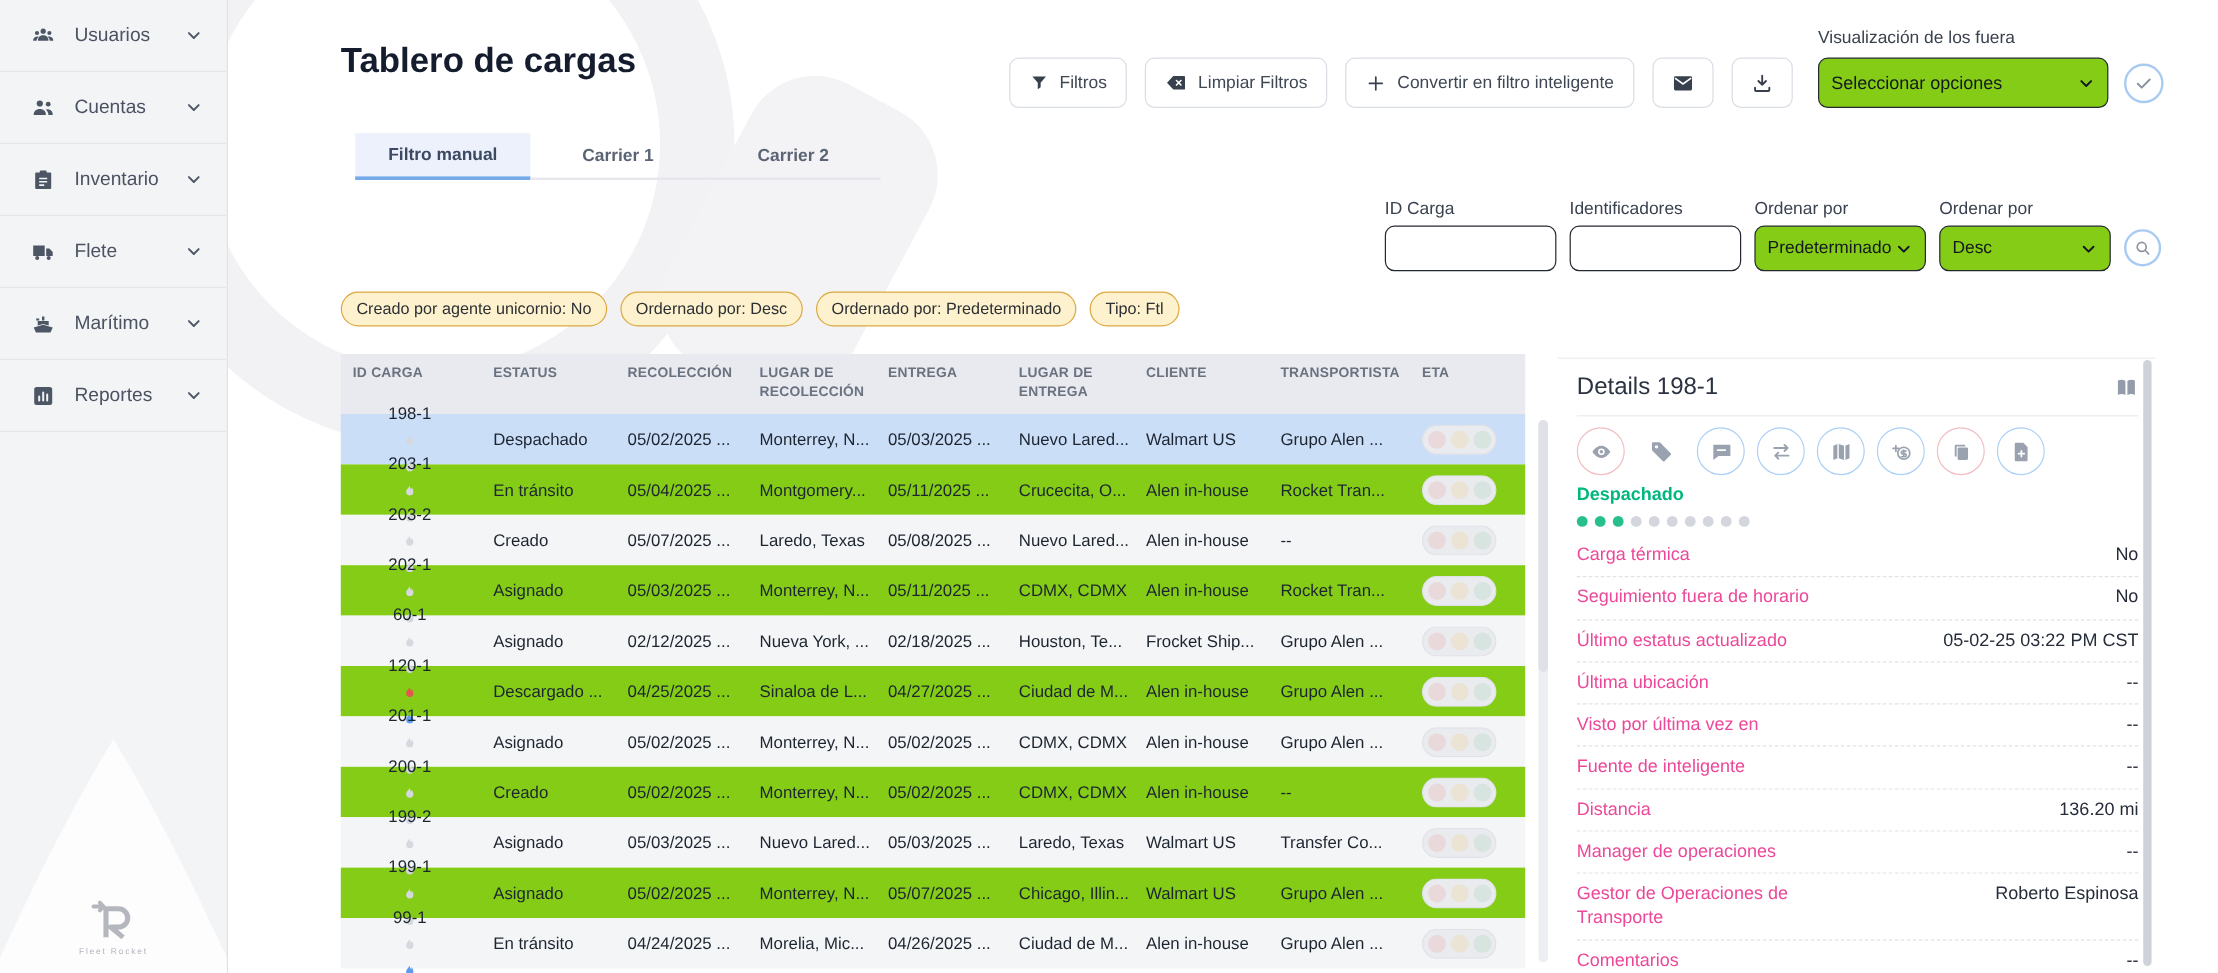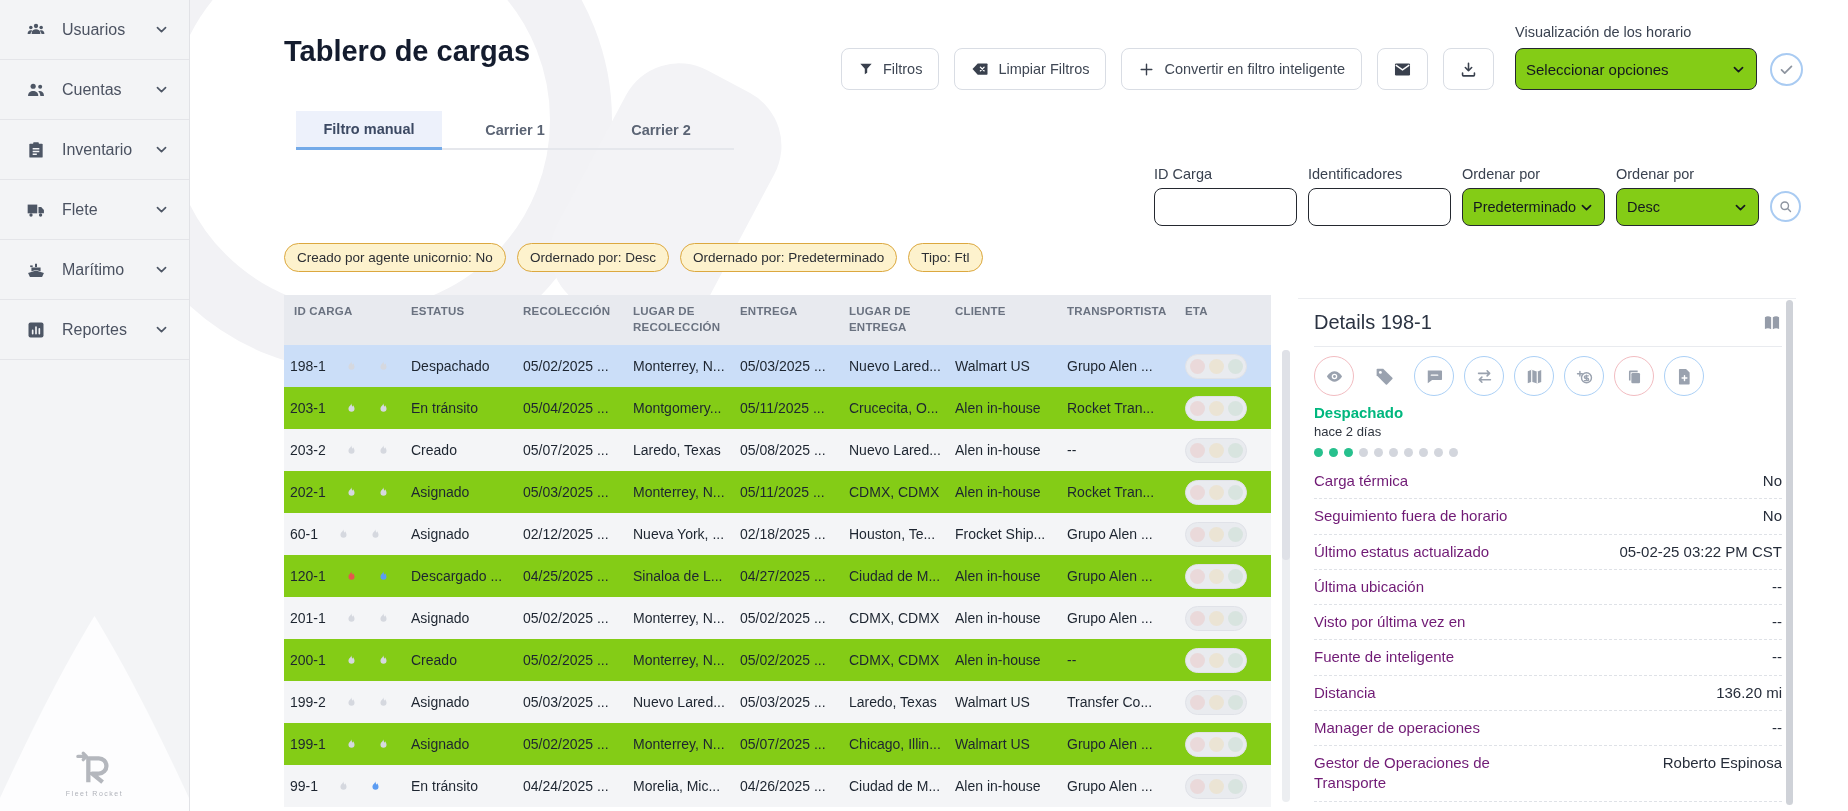--- a/index.html
+++ b/index.html
@@ -47,21 +47,21 @@
   .chip{height:29px;display:flex;align-items:center;padding:0 12px;background:#fdf2cd;border:1px solid #dca83f;border-radius:15px;font-size:13.5px;color:#2c2f34;white-space:nowrap;cursor:pointer;box-sizing:border-box;}
   
   .table{position:absolute;left:94px;top:295px;width:987px;height:516px;z-index:2;font-size:14px;}
   .thead,.tr{display:grid;grid-template-columns:117px 112px 110px 107px 109px 106px 112px 118px 96px;}
   .thead{background:#e8eaef;height:50px;box-sizing:border-box;}
   .th{padding:9px 8px 0 10px;font-size:11.5px;font-weight:700;color:#6a7280;line-height:1.35;letter-spacing:.2px;overflow:hidden;}
   .tr{height:42px;align-items:center;background:#84cc16;cursor:pointer;}
   .tr.stripe{background:#f4f5f7;}
   .tr.selected{background:#cbdef8;}
   .td{padding:0 8px 0 10px;white-space:nowrap;overflow:hidden;color:#1d2530;}
-  .td-id{display:flex;align-items:center;gap:19px;padding-left:6px;}
+  .td-id{display:flex;align-items:center;gap:8px;padding-left:6px;flex-direction:column;}
   .flame{width:13px;height:14px;display:inline-flex;flex:none;}
   .flame.gray{color:#d5d8df;}.flame.red{color:#e4574f;}.flame.blue{color:#5b9cf2;}
   .pill{width:62px;height:25px;border-radius:13px;background:#e9ebef;border:1px solid #e0e2e8;display:flex;align-items:center;justify-content:center;gap:4px;box-sizing:border-box;}
   .pill i{width:15px;height:15px;border-radius:50%;display:block;}
   .pill .p1{background:#ead9da;}.pill .p2{background:#ebe4d4;}.pill .p3{background:#d8e4df;}
   .table-scrollbar{position:absolute;left:1092px;top:350px;width:8px;height:452px;background:#eceef1;border-radius:4px;z-index:2;}
   .table-scrollbar .thumb{position:absolute;left:0;top:0;width:8px;height:210px;background:#dfe1e7;border-radius:4px;}
   
   .details{position:absolute;left:1108px;top:298px;width:498px;height:513px;border-top:1px solid #ebedf0;background:#fff;z-index:2;box-sizing:border-box;padding:0 14px 0 16px;}
   .details-title-row{height:47px;display:flex;align-items:center;justify-content:space-between;border-bottom:1px solid #e9ebef;}
@@ -73,21 +73,21 @@
   .act.blue{border:1.6px solid #abd0f6;}
   .act.none{border:none;}
   .act .ic{width:19px;height:19px;}
   .status{margin-top:8px;font-size:15px;font-weight:700;color:#00b77e;}
   .status-time{margin-top:3px;font-size:13px;color:#2f353f;}
   .dots{display:flex;gap:6px;margin-top:9px;}
   .dots i{width:9px;height:9px;border-radius:50%;background:#d3d6dd;display:block;}
   .dots i.on{background:#27c08d;}
   .fields{margin-top:7px;}
   .frow{display:flex;align-items:flex-start;justify-content:space-between;padding:7px 0;border-bottom:1px dashed #dfe2e7;}
-  .flabel{width:232px;font-size:15px;color:#701a75;line-height:1.35;}
+  .flabel{width:232px;font-size:15px;color:#ec4899;line-height:1.35;}
   .fvalue{flex:1;text-align:right;font-size:15px;color:#262d3a;line-height:1.35;white-space:nowrap;overflow:hidden;}
   .details-scrollbar{position:absolute;left:1596px;top:300px;width:7px;height:505px;background:#cfd2d8;border-radius:4px;z-index:3;}
   .ic{display:inline-flex;}
   .ic svg,.side-chev svg,.caret svg,.book svg,.flame svg{width:100%;height:100%;display:block;}
 </style>
 </head>
 <body>
 
 <div class="app">
 
@@ -243,21 +243,21 @@
       </button>
       <button class="btn icon-btn">
         <span class="ic" style="width:19px;height:19px">
             <svg viewBox="0 0 24 24" fill="none" stroke="currentColor" stroke-width="2" stroke-linecap="round" stroke-linejoin="round">
               <path d="M12 4v9.5m0 0l-4-4m4 4l4-4"></path>
               <path d="M4.5 16.5v2.5a1 1 0 0 0 1 1h13a1 1 0 0 0 1-1v-2.5"></path>
             </svg>
           </span>
       </button>
       <div class="select-group">
-        <div class="select-label">Visualización de los horario</div>
+        <div class="select-label">Visualización de los fuera</div>
         <div class="fake-select fs-big">
           <span>Seleccionar opciones</span>
           <span class="caret">
               <svg viewBox="0 0 24 24" fill="none" stroke="currentColor" stroke-width="2.6" stroke-linecap="round" stroke-linejoin="round">
                 <path d="M5.5 9l6.5 6.5L18.5 9"></path>
               </svg>
             </span>
         </div>
       </div>
       <button class="round-btn check-btn">
@@ -731,21 +731,20 @@
           <span class="act blue">
             <span class="ic" style="width:19px;height:19px">
               <svg viewBox="0 0 24 24" fill="currentColor">
                 <path d="M6 2.5h8l4.5 4.5v14a1 1 0 0 1-1 1H6a1 1 0 0 1-1-1V3.5a1 1 0 0 1 1-1z"></path>
                 <path fill="none" stroke="#fff" stroke-width="1.8" stroke-linecap="round" d="M12 11v6M9 14h6"></path>
               </svg>
             </span>
           </span>
         </div>
       <div class="status">Despachado</div>
-      <div class="status-time">hace 2 días</div>
       <div class="dots">
           <i class="on"></i>
           <i class="on"></i>
           <i class="on"></i>
           <i></i>
           <i></i>
           <i></i>
           <i></i>
           <i></i>
           <i></i>

